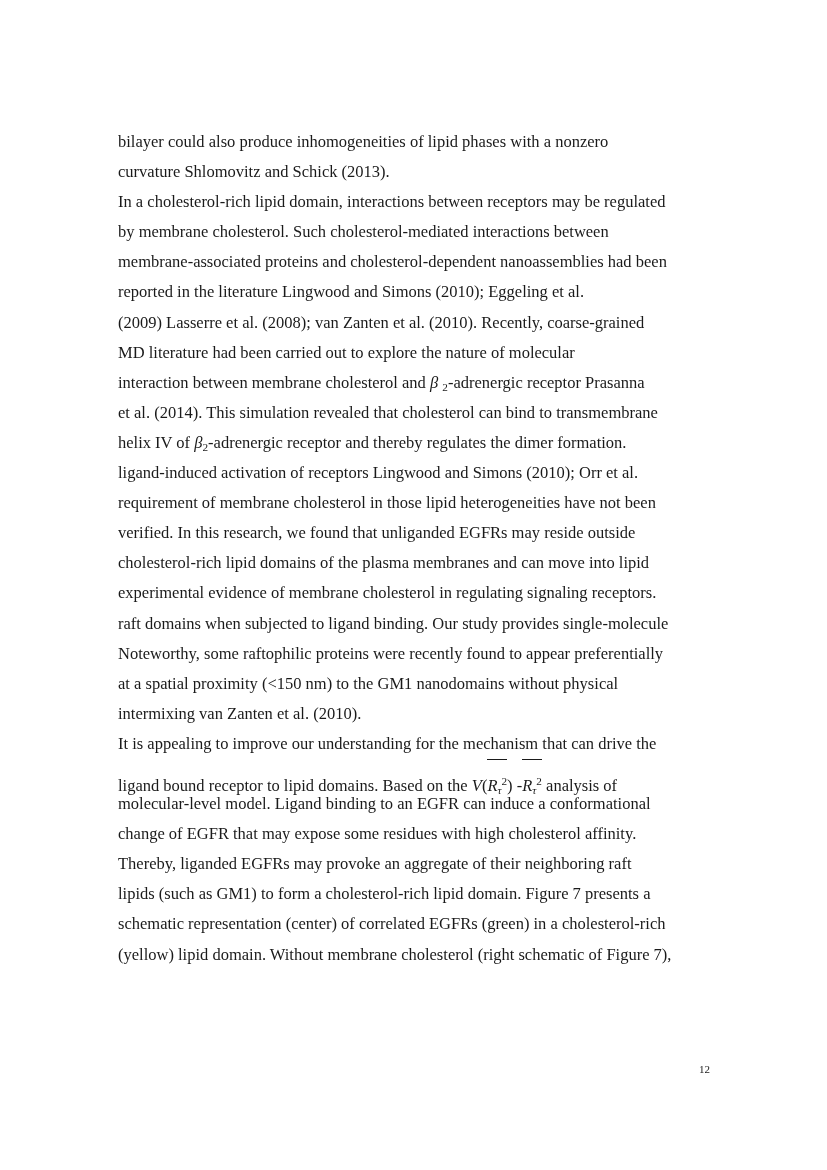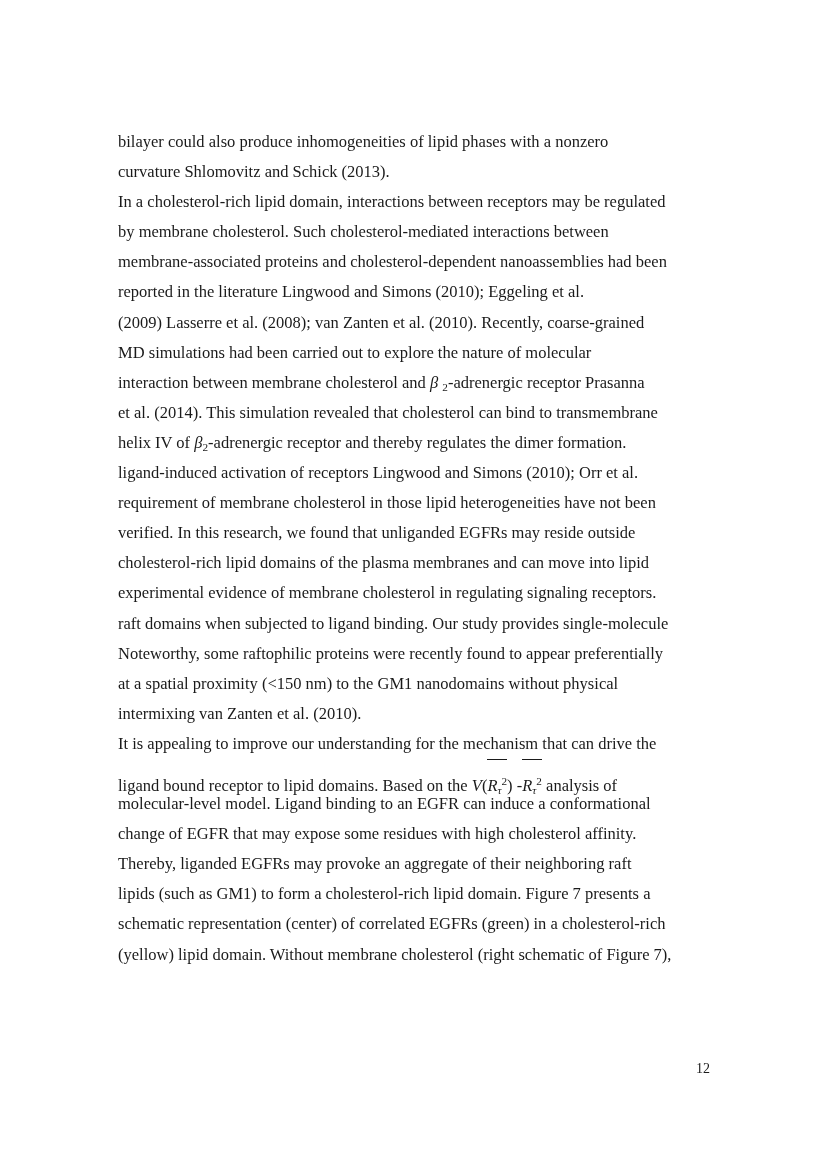--- a/index.html
+++ b/index.html
@@ -46,37 +46,37 @@
     padding-top: 17px;
     line-height: 1.05;
     vertical-align: baseline;
   }
   .page-number {
     position: absolute;
     left: 118px;
     top: 1056px;
     width: 592px;
     text-align: right;
-    font-size: 14px;
+    font-size: 11px;
     line-height: 26px;
   }
 </style>
 </head>
 <body>
 
 <div class="page">
   <div class="text-block">
       <div class="line">bilayer could also produce inhomogeneities of lipid phases with a nonzero</div>
       <div class="line">curvature Shlomovitz and Schick (2013).</div>
       <div class="line">In a cholesterol-rich lipid domain, interactions between receptors may be regulated</div>
       <div class="line">by membrane cholesterol. Such cholesterol-mediated interactions between</div>
       <div class="line">membrane-associated proteins and cholesterol-dependent nanoassemblies had been</div>
       <div class="line">reported in the literature Lingwood and Simons (2010); Eggeling et al.</div>
       <div class="line">(2009) Lasserre et al. (2008); van Zanten et al. (2010). Recently, coarse-grained</div>
-      <div class="line">MD simulations had been carried out to explore the nature of molecular</div>
+      <div class="line">MD literature had been carried out to explore the nature of molecular</div>
       <div class="line"><span>interaction between membrane cholesterol and </span><span class="it">β</span><span> </span><span class="sub">2</span><span>-adrenergic receptor Prasanna</span></div>
       <div class="line">et al. (2014). This simulation revealed that cholesterol can bind to transmembrane</div>
       <div class="line"><span>helix IV of </span><span class="it">β</span><span class="sub">2</span><span>-adrenergic receptor and thereby regulates the dimer formation.</span></div>
       <div class="line">ligand-induced activation of receptors Lingwood and Simons (2010); Orr et al.</div>
       <div class="line">requirement of membrane cholesterol in those lipid heterogeneities have not been</div>
       <div class="line">verified. In this research, we found that unliganded EGFRs may reside outside</div>
       <div class="line">cholesterol-rich lipid domains of the plasma membranes and can move into lipid</div>
       <div class="line">experimental evidence of membrane cholesterol in regulating signaling receptors.</div>
       <div class="line">raft domains when subjected to ligand binding. Our study provides single-molecule</div>
       <div class="line">Noteworthy, some raftophilic proteins were recently found to appear preferentially</div>

